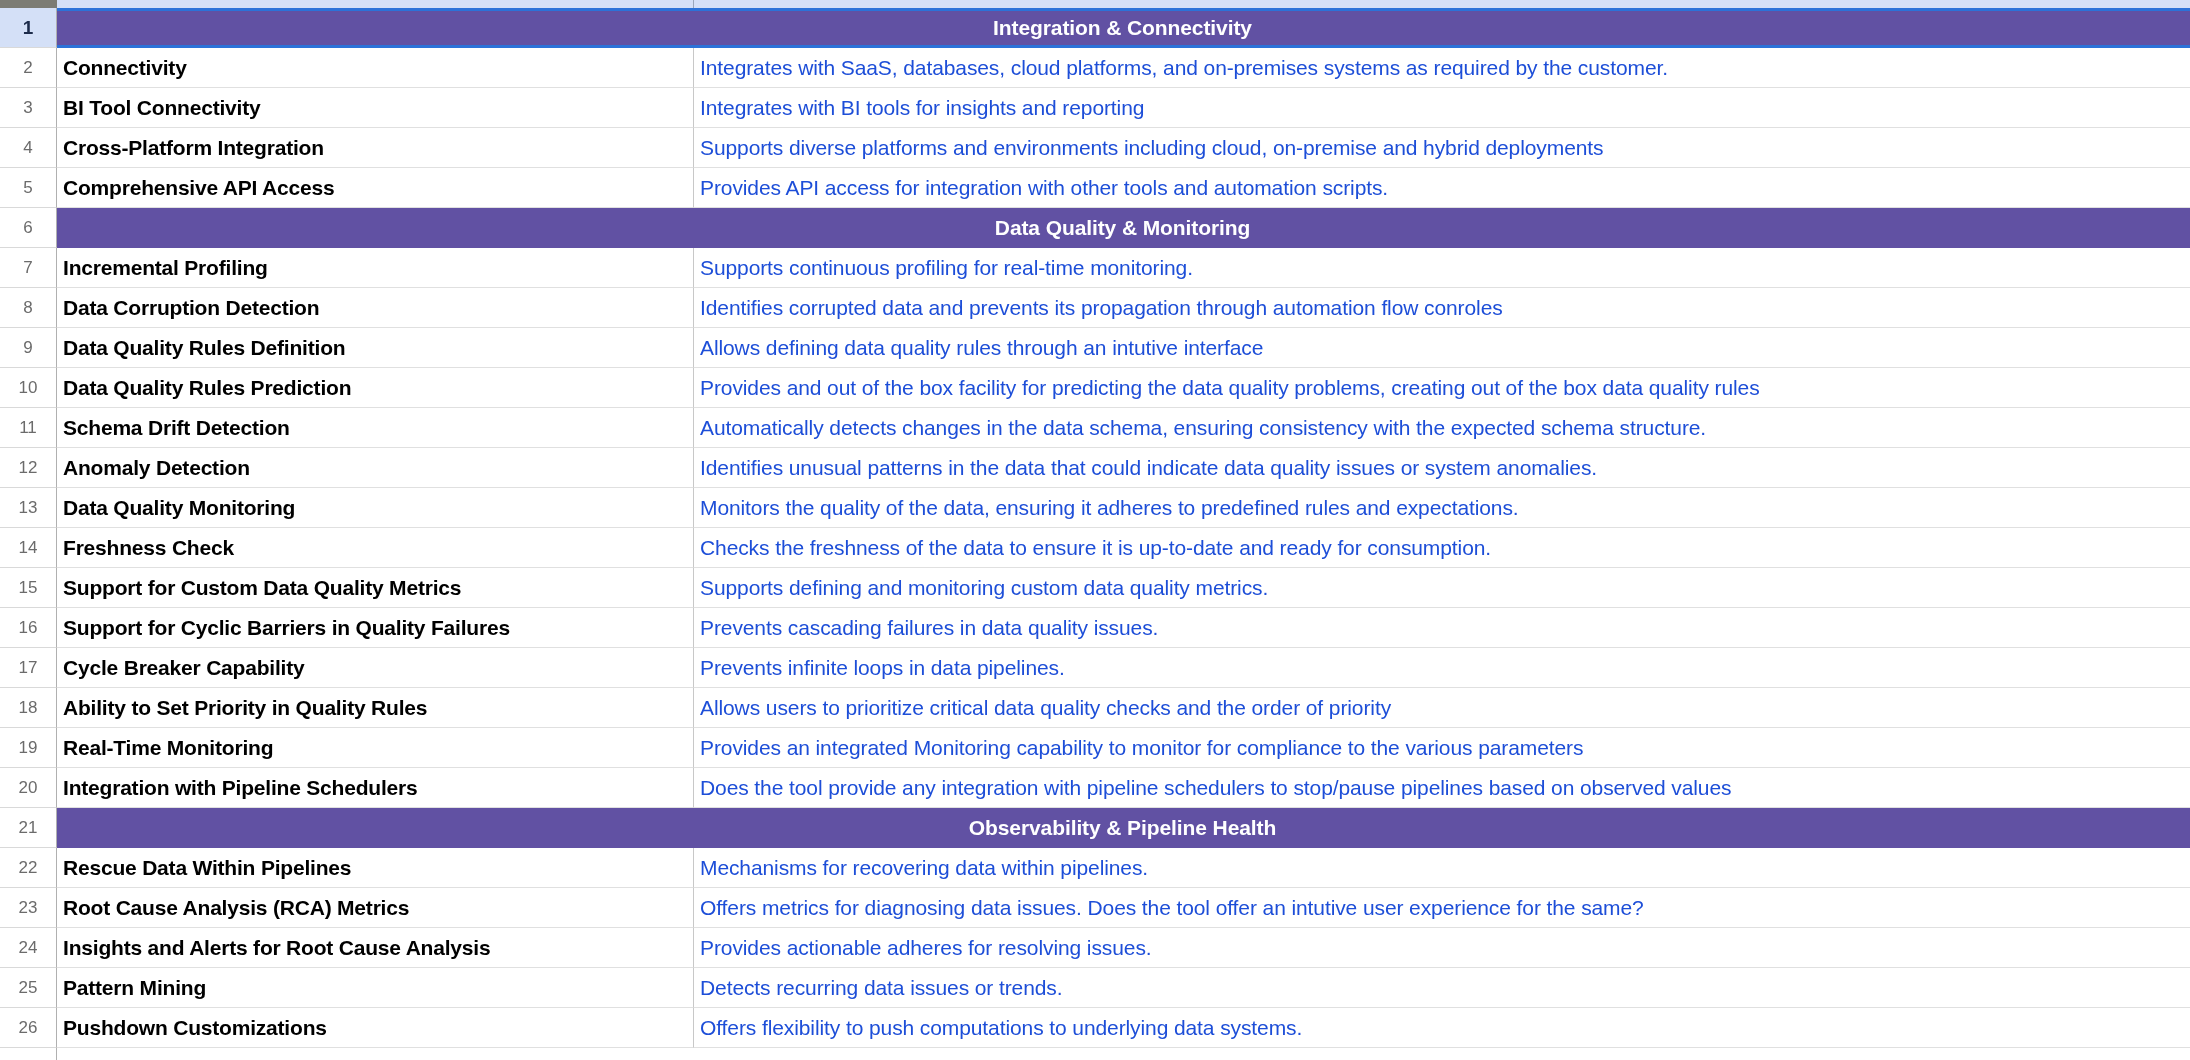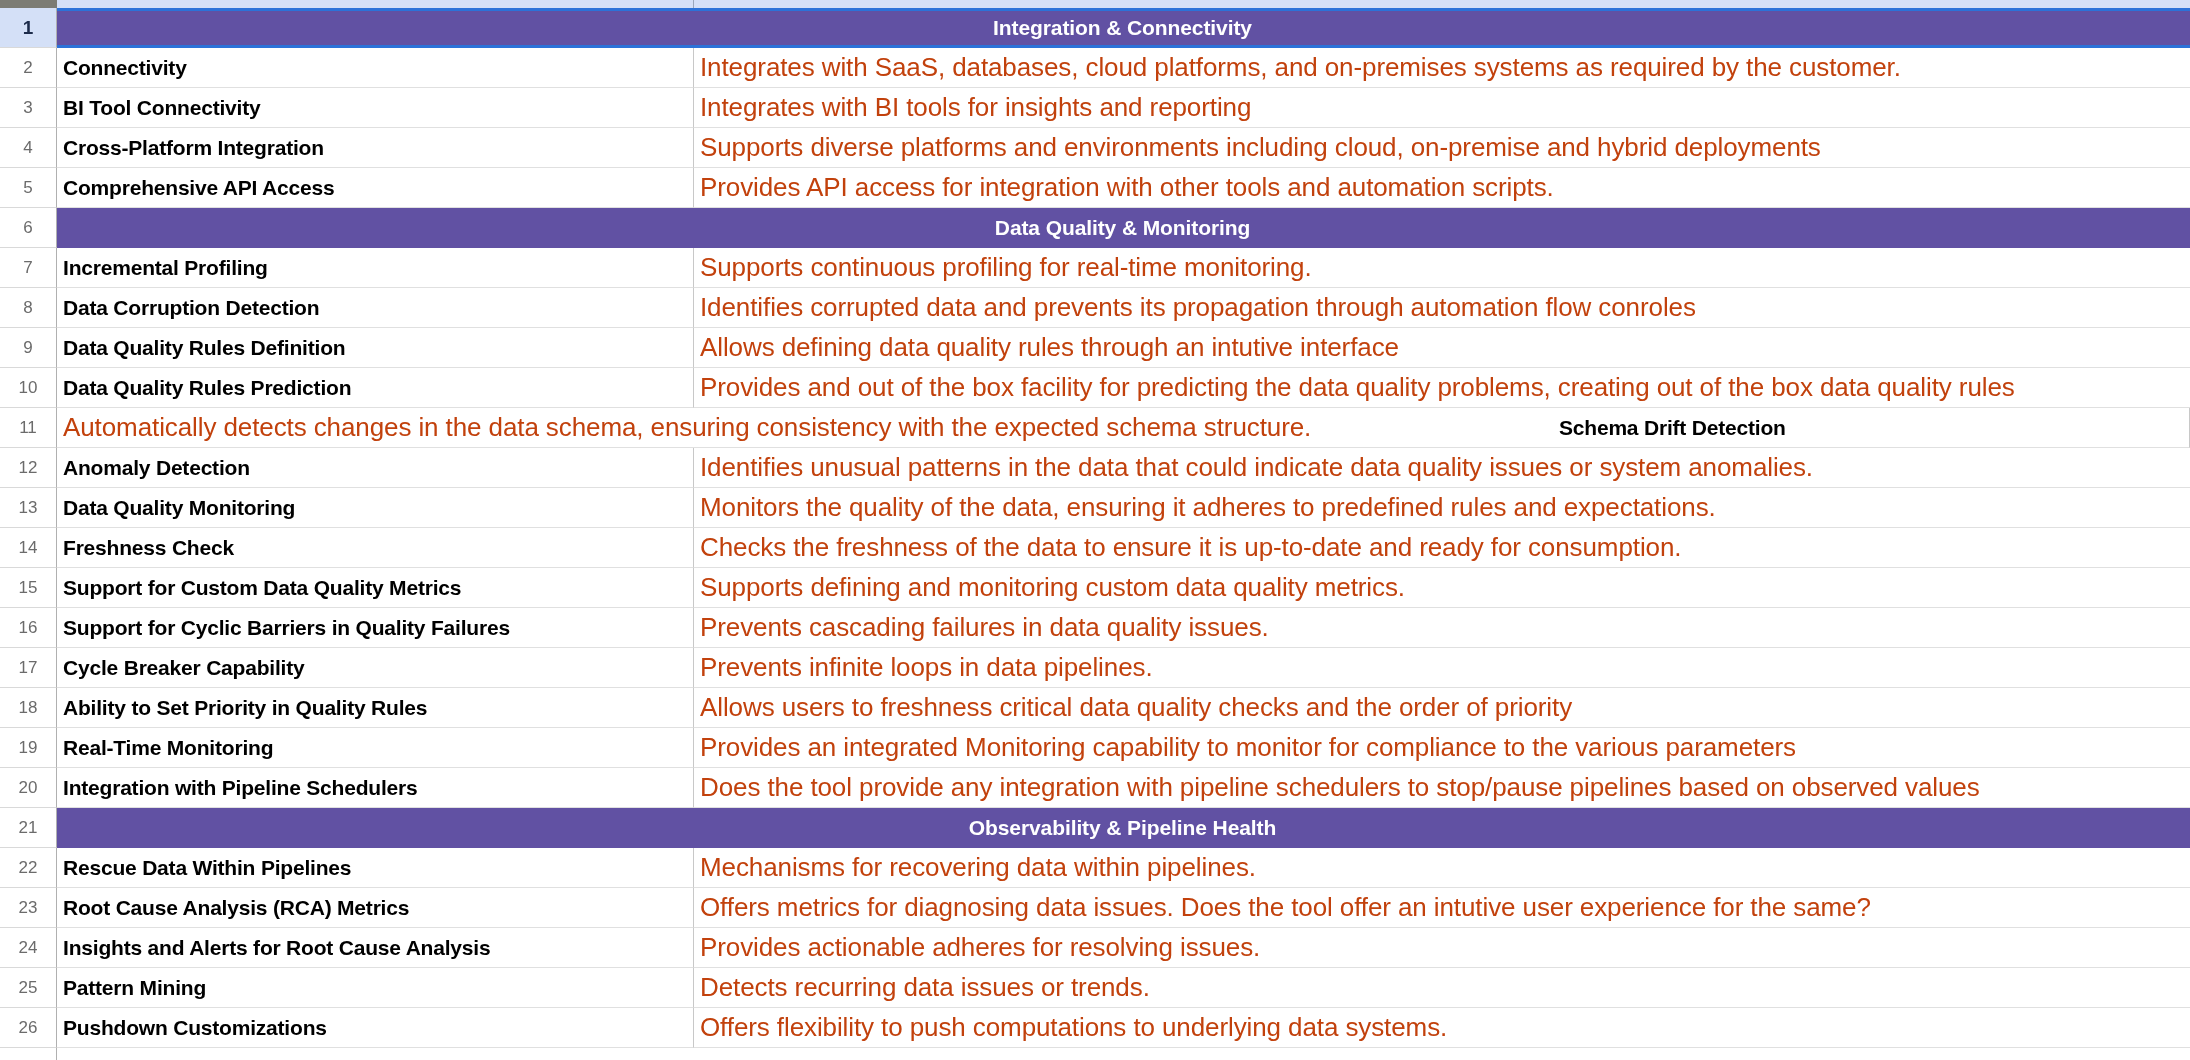--- a/index.html
+++ b/index.html
@@ -95,22 +95,22 @@
     flex: 0 0 637px;
     width: 637px;
     border-right: 1px solid #c8c8c8;
     font-weight: bold;
     font-size: 21px;
     color: #000000;
     letter-spacing: -0.2px;
   }
   .cell-b {
     flex: 1 1 auto;
-    font-size: 26px;
-    color: #c2410c;
+    font-size: 21px;
+    color: #1d4ed8;
     letter-spacing: -0.1px;
   }
 
   
   .row.section .rowhead {
     border-bottom: 1px solid #d9d9d9;
   }
   .band {
     flex: 1 1 auto;
     height: 40px;
@@ -194,22 +194,22 @@
         <div class="cell cell-a">Data Quality Rules Definition</div>
         <div class="cell cell-b">Allows defining  data quality rules through an intutive interface</div>
       </div>
       <div class="row">
         <div class="rowhead">10</div>
         <div class="cell cell-a">Data Quality Rules Prediction</div>
         <div class="cell cell-b">Provides and out of the box facility for predicting the data quality problems, creating out of the box data quality rules</div>
       </div>
       <div class="row">
         <div class="rowhead">11</div>
+        <div class="cell cell-a">Schema Drift Detection</div>
         <div class="cell cell-b">Automatically detects changes in the data schema, ensuring consistency with the expected schema structure.</div>
-        <div class="cell cell-a">Schema Drift Detection</div>
       </div>
       <div class="row">
         <div class="rowhead">12</div>
         <div class="cell cell-a">Anomaly Detection</div>
         <div class="cell cell-b">Identifies unusual patterns in the data that could indicate data quality issues or system anomalies.</div>
       </div>
       <div class="row">
         <div class="rowhead">13</div>
         <div class="cell cell-a">Data Quality Monitoring</div>
         <div class="cell cell-b">Monitors the quality of the data, ensuring it adheres to predefined rules and expectations.</div>
@@ -230,21 +230,21 @@
         <div class="cell cell-b">Prevents cascading failures in data quality issues.</div>
       </div>
       <div class="row">
         <div class="rowhead">17</div>
         <div class="cell cell-a">Cycle Breaker Capability</div>
         <div class="cell cell-b">Prevents infinite loops in data pipelines.</div>
       </div>
       <div class="row">
         <div class="rowhead">18</div>
         <div class="cell cell-a">Ability to Set Priority in Quality Rules</div>
-        <div class="cell cell-b">Allows users to freshness critical data quality checks and the order of priority</div>
+        <div class="cell cell-b">Allows users to prioritize critical data quality checks and the order of priority</div>
       </div>
       <div class="row">
         <div class="rowhead">19</div>
         <div class="cell cell-a">Real-Time Monitoring</div>
         <div class="cell cell-b">Provides an integrated Monitoring capability to monitor for compliance to the various parameters</div>
       </div>
       <div class="row">
         <div class="rowhead">20</div>
         <div class="cell cell-a">Integration with Pipeline Schedulers</div>
         <div class="cell cell-b">Does the tool provide any integration with pipeline schedulers to stop/pause pipelines based on observed values</div>

